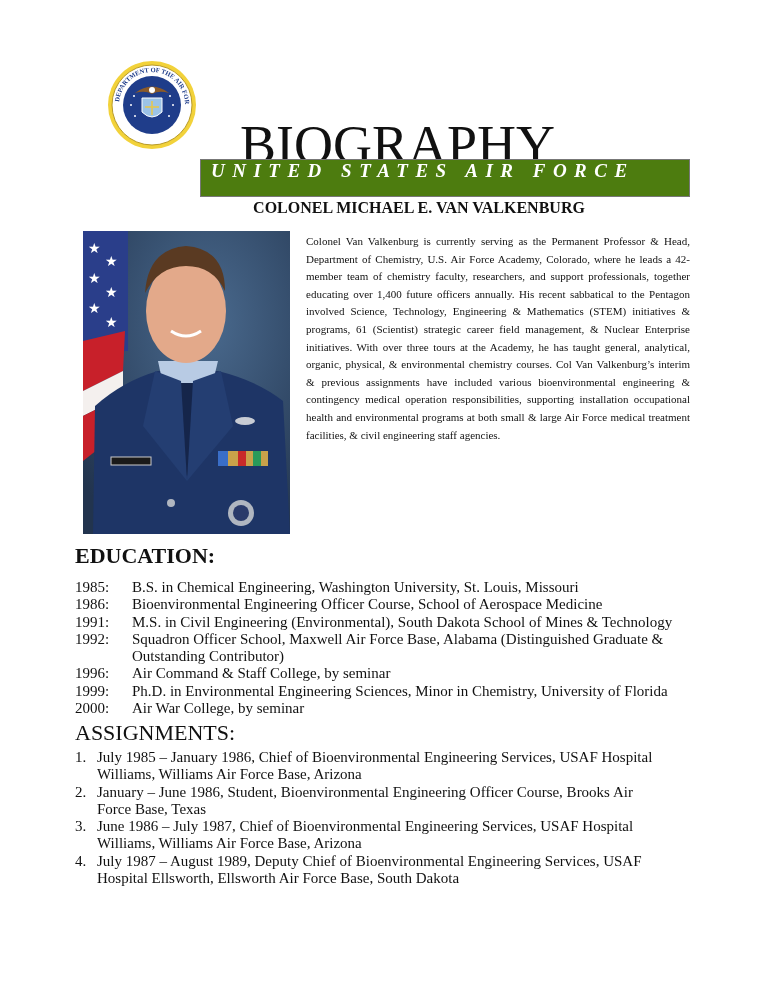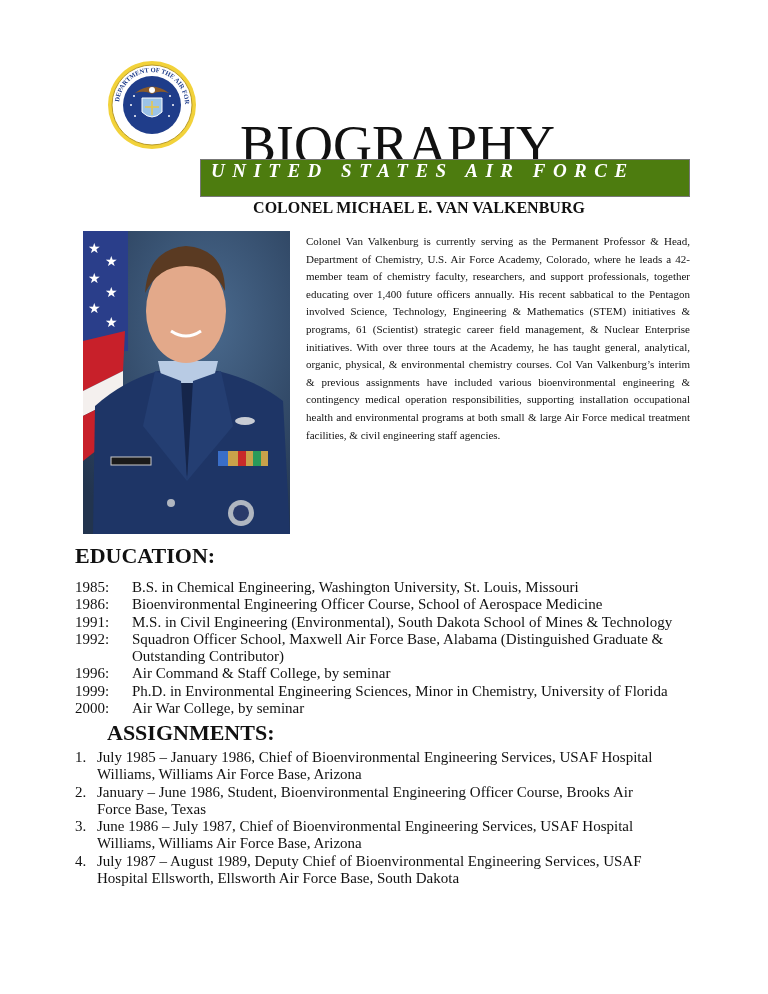--- a/index.html
+++ b/index.html
@@ -14,21 +14,21 @@
                  font-weight: bold; font-size: 19px; line-height: 22px; letter-spacing: 7.5px; }
   .name { position: absolute; left: 0; width: 768px; top: 199px; text-align: center;
           font-weight: bold; font-size: 16px; padding-left: 35px; }
   .photo { position: absolute; left: 83px; top: 231px; width: 207px; height: 303px; overflow: hidden; }
   .intro { position: absolute; left: 306px; top: 233px; width: 384px; font-size: 11px;
            line-height: 17.6px; text-align: justify; }
   .h-edu { position: absolute; left: 75px; top: 543px; font-weight: bold; font-size: 22px; }
   .edu { position: absolute; left: 75px; top: 570px; width: 630px; font-size: 15px; line-height: 17.3px; margin-top: 9px; }
   .edu .row { display: flex; }
   .edu .yr { width: 57px; flex: none; }
-  .h-asg { position: absolute; left: 75px; top: 720px; font-weight: bold; font-size: 22px; margin-left: 32px; }
+  .h-asg { position: absolute; left: 75px; top: 720px; font-weight: normal; font-size: 22px; }
   .asg { position: absolute; left: 75px; top: 749px; width: 630px; font-size: 15px; line-height: 17.3px; }
   .asg .row { display: flex; }
   .asg .num { width: 22px; flex: none; }
 </style>
 </head>
 <body>
 
 <div class="seal">
   <svg width="90" height="90" viewBox="0 0 90 90">
     <circle cx="45" cy="45" r="44" fill="#f2d23a"></circle>

